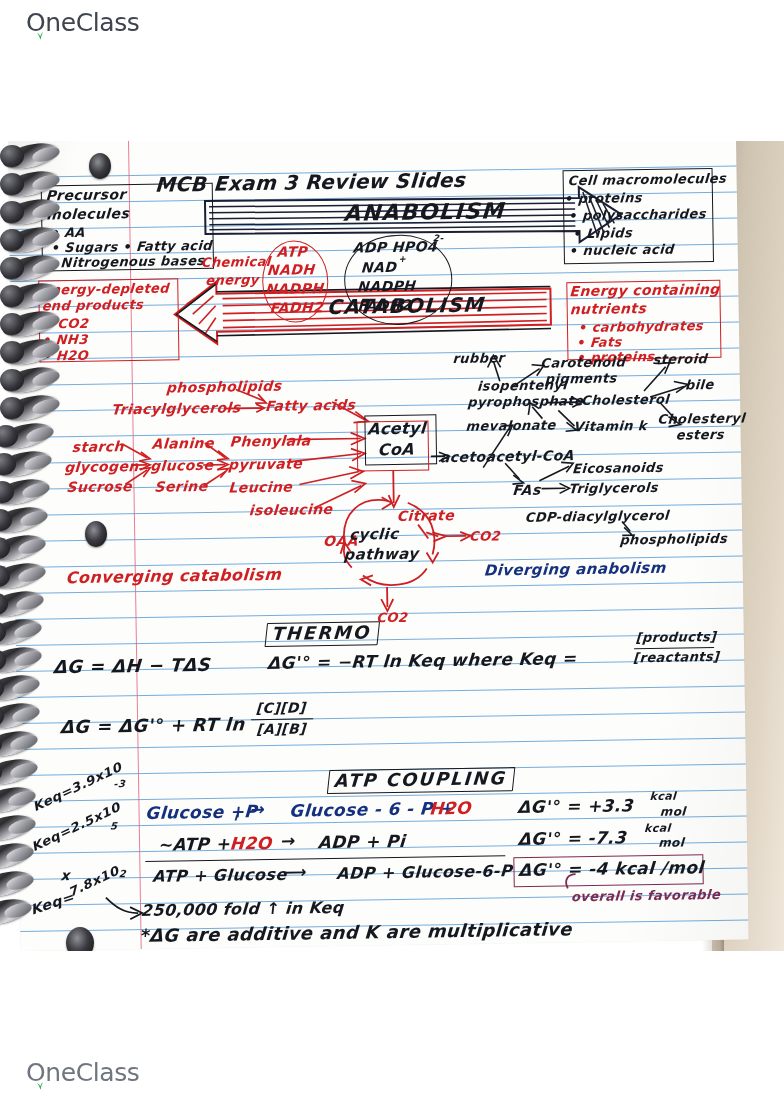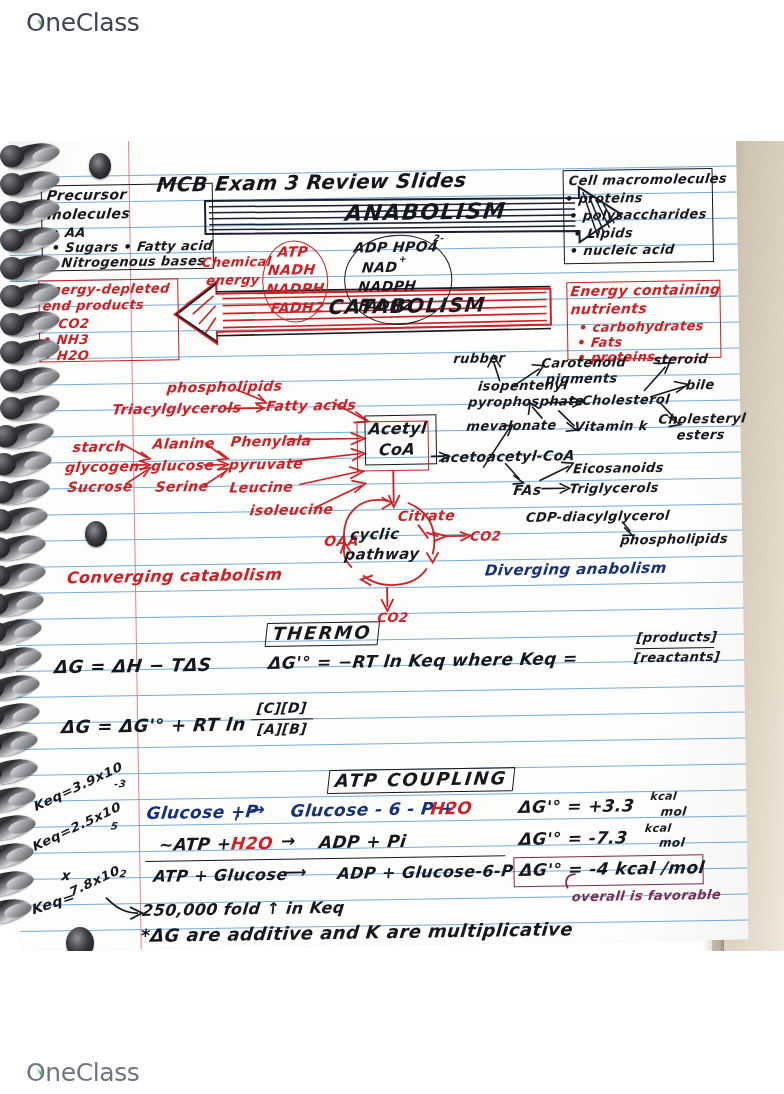--- a/index.html
+++ b/index.html
@@ -6,21 +6,21 @@
   html, body { margin:0; padding:0; }
   body {
     width:784px; height:1094px;
     background:#ffffff;
     font-family:"Liberation Sans", sans-serif;
     overflow:hidden;
     position:relative;
   }
 
   
-  .brand { position:absolute; display:flex; align-items:center; gap:0px; }
+  .brand { position:absolute; display:flex; align-items:flex-end; gap:0px; }
   .brand-head { left:26px; top:8px; }
   .brand-foot { left:26px; top:1058px; }
   .brand-text {
     font-family:"DejaVu Sans", sans-serif;
     font-size:25px; letter-spacing:-0.4px; font-weight:400;
   }
   .brand-head .brand-text { color:#3f4550; }
   .brand-foot .brand-text { color:#6f7680; }
   .apple-o { position:relative; display:inline-block; }
   .leaf { position:absolute; left:9px; top:-6px; width:10px; height:10px; }

